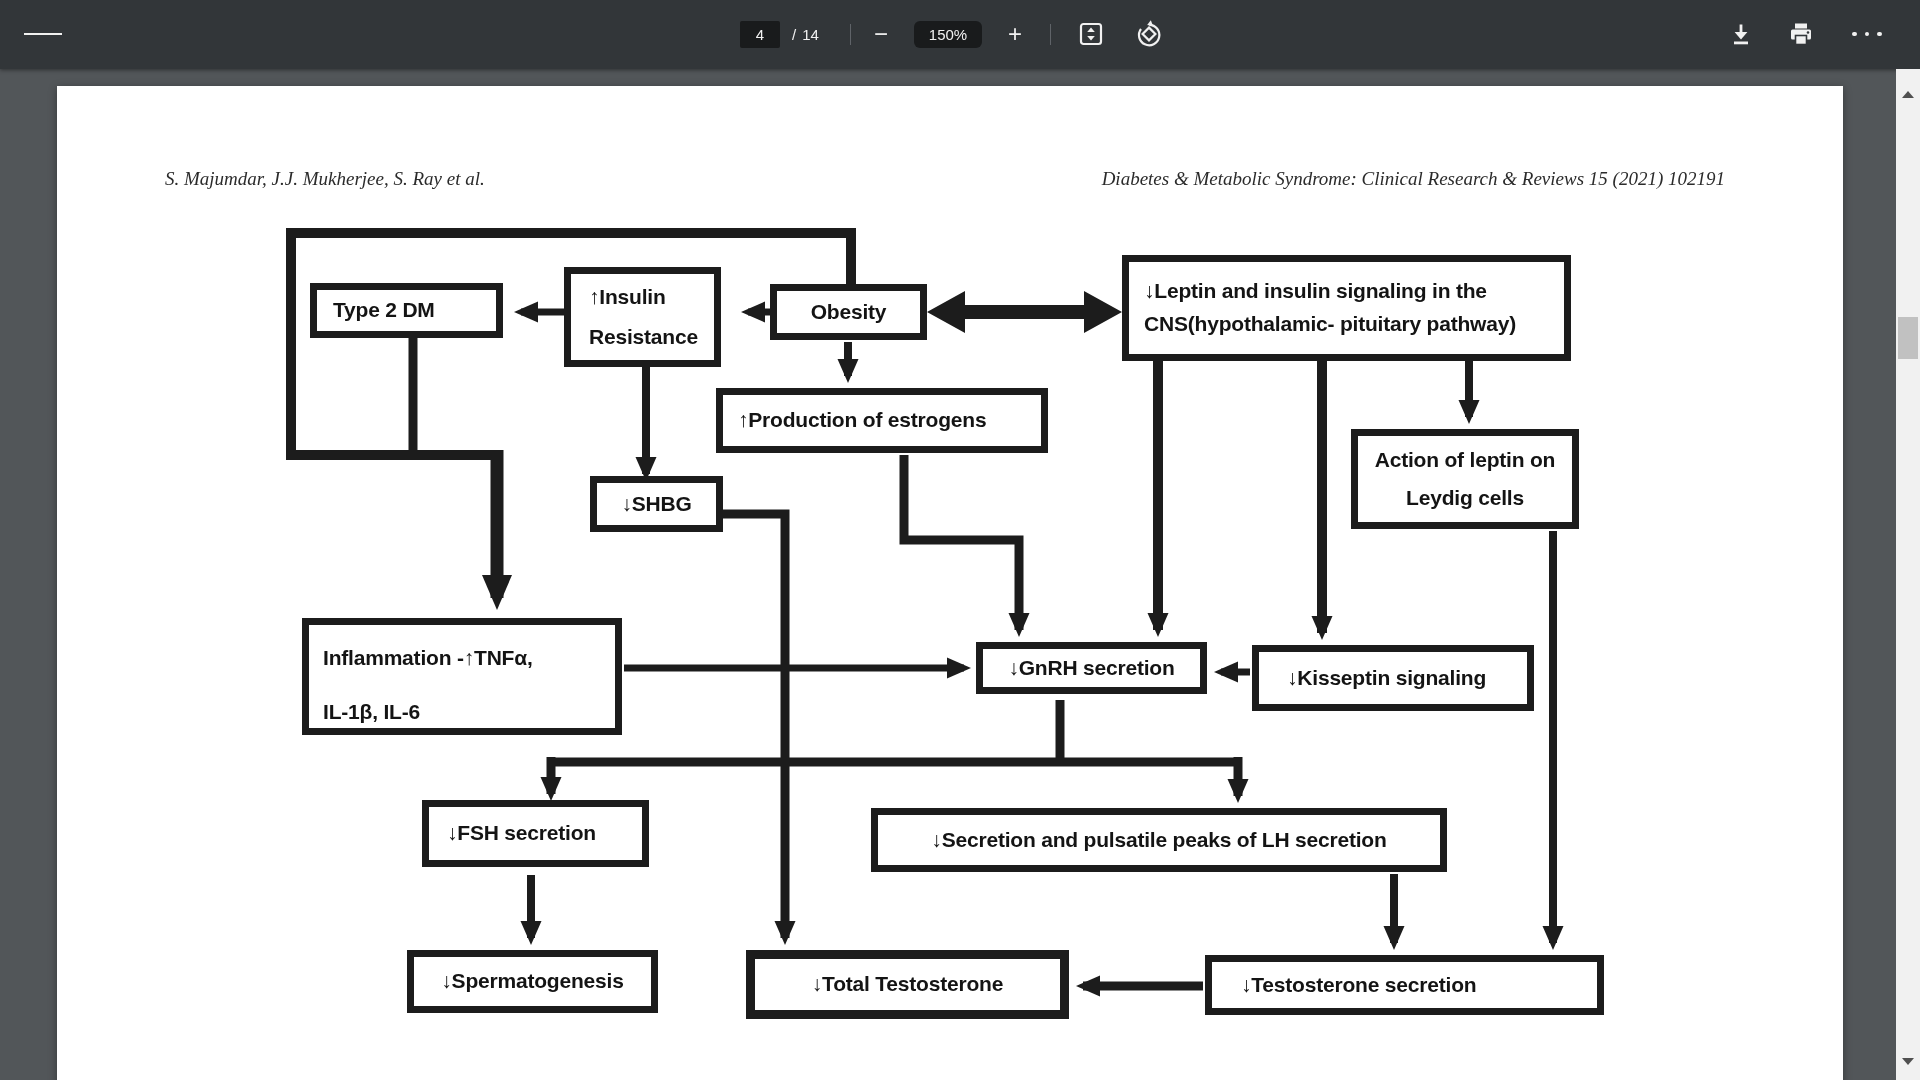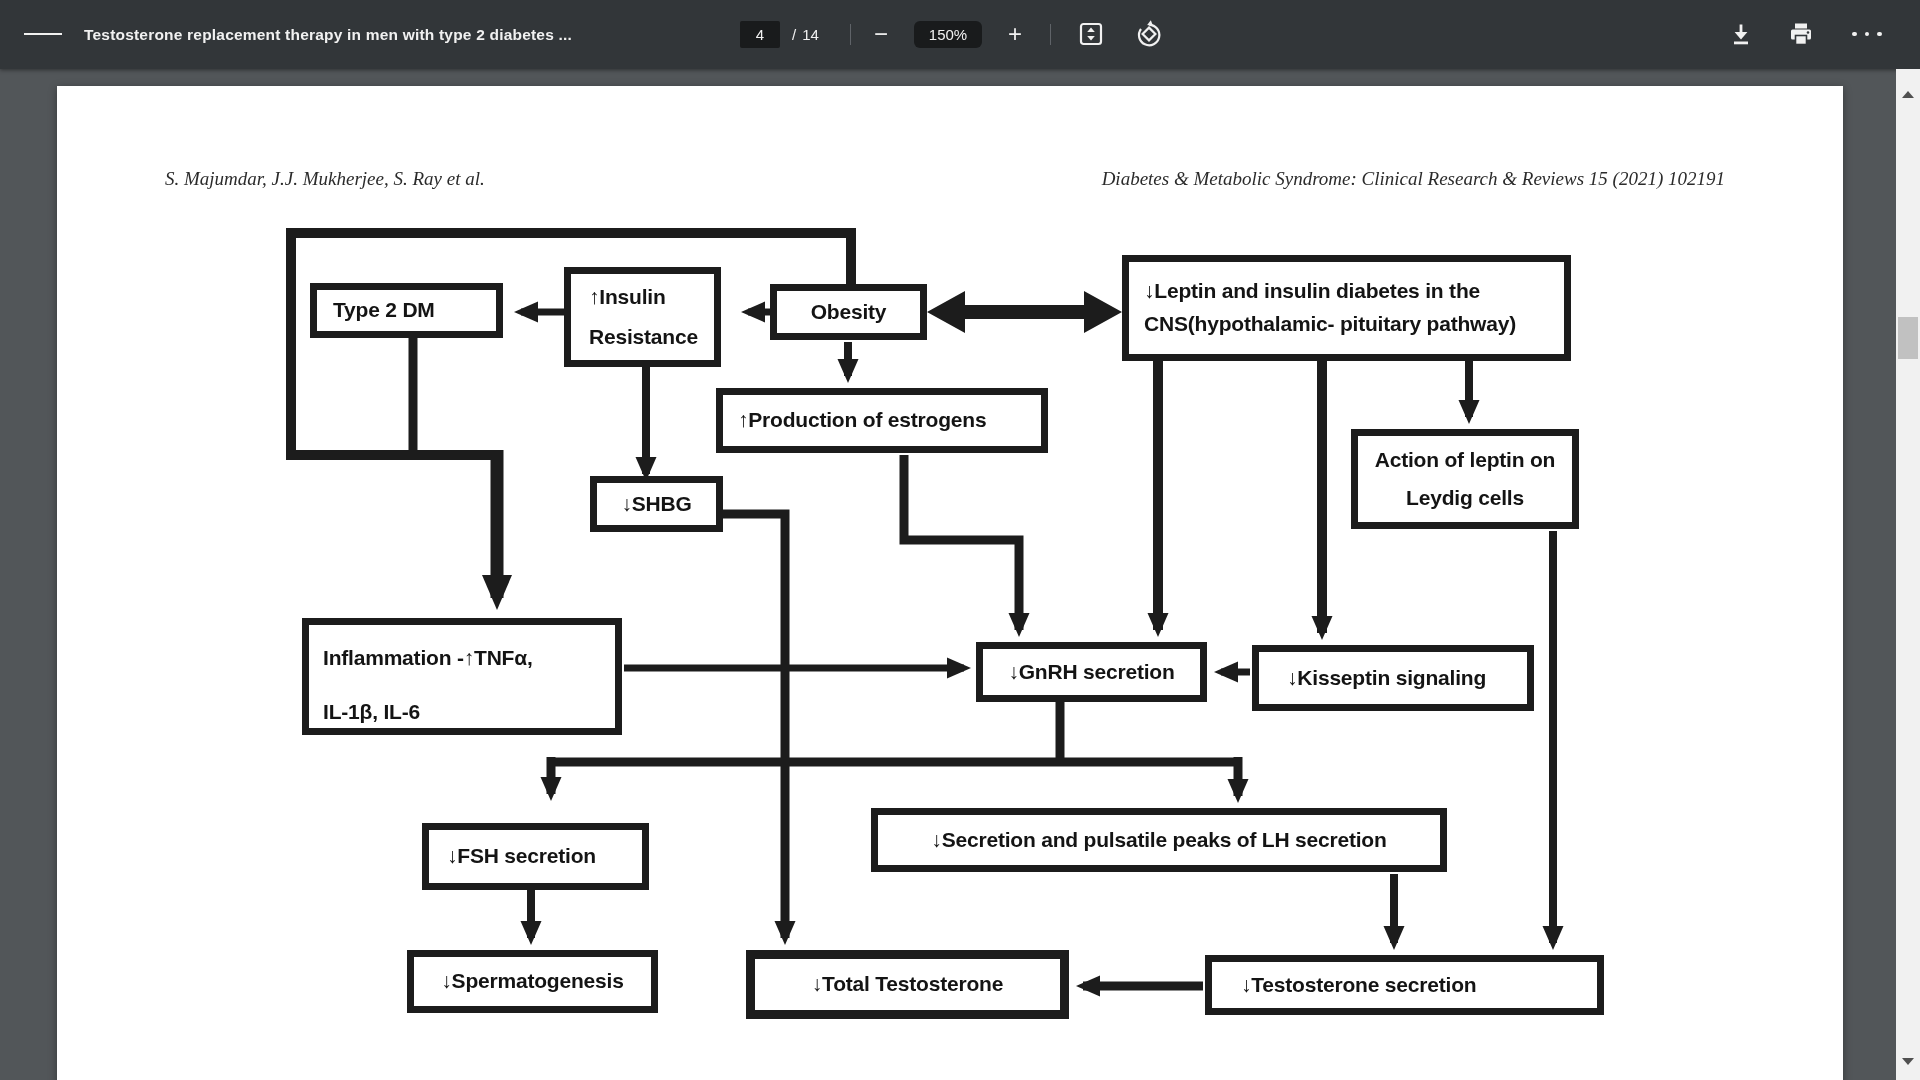--- a/index.html
+++ b/index.html
@@ -47,21 +47,20 @@
 </style>
 </head>
 <body>
 
 <div class="toolbar">
   <button class="tb-btn hamburger">
       <span></span>
       <span></span>
       <span></span>
     </button>
-  <div class="tb-title">Testosterone replacement therapy in men with type 2 diabetes ...</div>
 
   <input class="page-box" readonly="" value="4" style="">
   <div class="page-total">
     <span>/</span>
     <span>14</span>
   </div>
 
   <div class="tb-sep sep1"></div>
   <button class="tb-btn minus-btn">−</button>
   <div class="zoom-box">150%</div>
@@ -164,31 +163,31 @@
 
   <polyline points="1553,531 1553,943" stroke-width="8" marker-end="url(#arw)"></polyline>
 
   <polyline points="1203,986 1083,986" stroke-width="9" marker-end="url(#arw)"></polyline>
 </svg>
 
 <div class="node" style="left:310px; top:283px; width:193px; height:55px; padding-left:16px;">Type 2 DM</div>
 <div class="node" style="left:564px; top:267px; width:157px; height:100px; padding-left:18px; line-height:1.9;">↑Insulin
 Resistance</div>
 <div class="node n-center" style="left:770px; top:284px; width:157px; height:56px;">Obesity</div>
-<div class="node" style="left:1122px; top:255px; width:449px; height:106px; padding-left:15px; line-height:1.55;">↓Leptin and insulin diabetes in the
+<div class="node" style="left:1122px; top:255px; width:449px; height:106px; padding-left:15px; line-height:1.55;">↓Leptin and insulin signaling in the
 CNS(hypothalamic- pituitary pathway)</div>
 <div class="node" style="left:716px; top:388px; width:332px; height:65px; padding-left:15px;">↑Production of estrogens</div>
 <div class="node n-center" style="left:590px; top:476px; width:133px; height:56px;">↓SHBG</div>
 <div class="node n-center" style="left:1351px; top:429px; width:228px; height:100px; line-height:1.8;">Action of leptin on
 Leydig cells</div>
 <div class="node" style="left:302px; top:618px; width:320px; height:117px; display:block; padding:6px 14px; line-height:2.55;">Inflammation -↑TNFα,
 IL-1β, IL-6</div>
-<div class="node n-center" style="left:976px; top:642px; width:231px; height:60px;">↓GnRH secretion</div>
+<div class="node n-center" style="left:976px; top:642px; width:231px; height:52px;">↓GnRH secretion</div>
 <div class="node" style="left:1252px; top:645px; width:282px; height:66px; padding-left:28px;">↓Kisseptin signaling</div>
-<div class="node" style="left:422px; top:823px; width:227px; height:67px; padding-left:18px;">↓FSH secretion</div>
+<div class="node" style="left:422px; top:800px; width:227px; height:67px; padding-left:18px;">↓FSH secretion</div>
 <div class="node n-center" style="left:871px; top:808px; width:576px; height:64px;">↓Secretion and pulsatile peaks of LH secretion</div>
 <div class="node n-center" style="left:407px; top:950px; width:251px; height:63px;">↓Spermatogenesis</div>
 <div class="node n-center" style="left:746px; top:950px; width:323px; height:69px; border-width:9px;">↓Total Testosterone</div>
 <div class="node" style="left:1205px; top:955px; width:399px; height:60px; padding-left:29px;">↓Testosterone secretion</div>
 
 <div class="scrollbar">
   <div class="sb-up">
       <i></i>
     </div>
   <div class="sb-thumb"></div>

